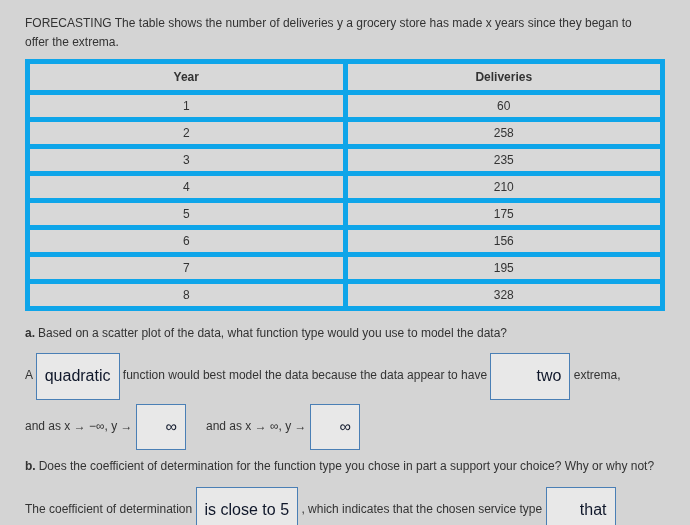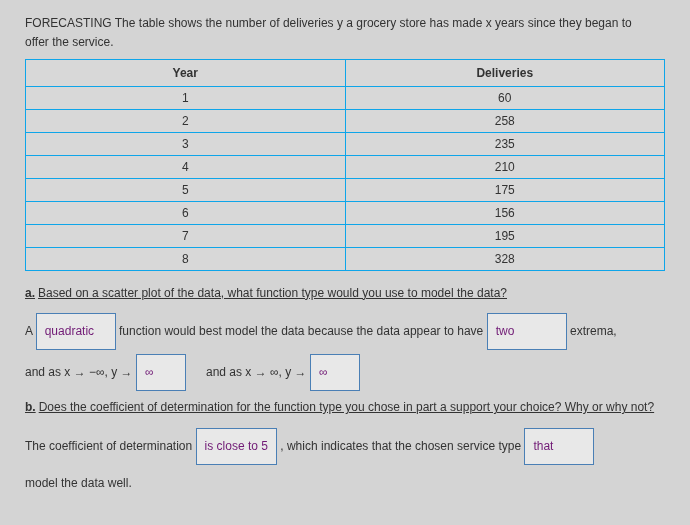--- a/index.html
+++ b/index.html
@@ -16,50 +16,50 @@
   .heading-line { margin-bottom: 2px; line-height: 1.4; }
   .heading-bold { font-weight: normal; }
   table {
     border-collapse: collapse;
     width: 100%;
     margin-top: 8px;
     margin-bottom: 14px;
     background: #d8d8d8;
   }
   th, td {
-    border: 1px solid #0ea5e9;
+    border: 5px solid #0ea5e9;
     text-align: center;
     padding: 4px 0;
     font-size: 12px;
     width: 50%;
   }
   th { font-weight: bold; padding: 6px 0; }
-  .question { margin: 8px 0 12px 0; line-height: 1.4; text-decoration: underline; }
+  .question { margin: 8px 0 12px 0; line-height: 1.4; }
   .q-label { font-weight: bold; margin-right: 3px; }
   .answer-line { line-height: 2.4; vertical-align: middle; margin-bottom: 4px;}
   .input-box {
     display: inline-block;
     border: 1.5px solid #4a7fb5;
     background: #e8e8e8;
     padding: 3px 8px;
-    font-size: 12px;
-    color: #701a75;
+    font-size: 16px;
+    color: #0f172a;
     min-width: 50px;
-    text-align: left;
+    text-align: right;
     vertical-align: middle;
   }
   .limit { }
 </style>
 </head>
 <body>
 
 <div class="heading-line">
   <span class="heading-bold">FORECASTING</span><span> The table shows the number of deliveries y a grocery store has made x years since they began to</span>
 </div>
-<div class="heading-line">offer the service.</div>
+<div class="heading-line">offer the extrema.</div>
 
 <table>
   <thead>
     <tr>
       <th>Year</th>
       <th>Deliveries</th>
     </tr>
   </thead>
   <tbody>
     <tr>

